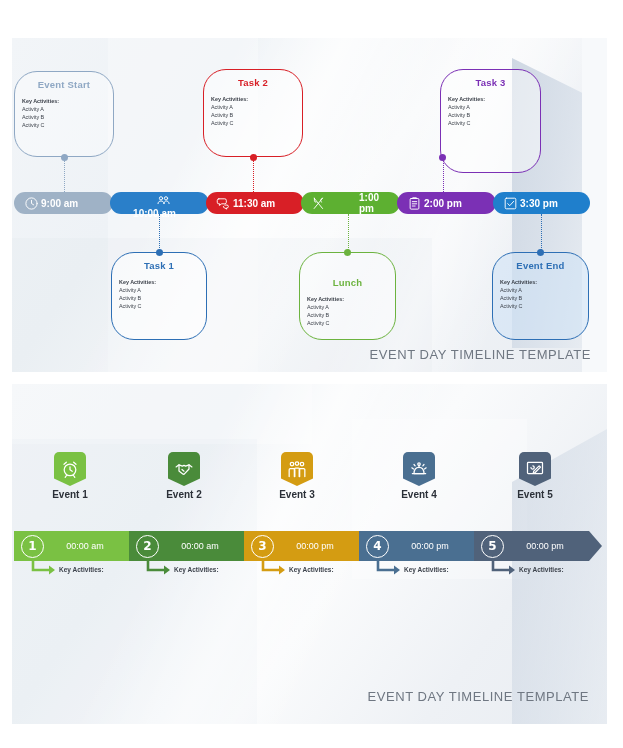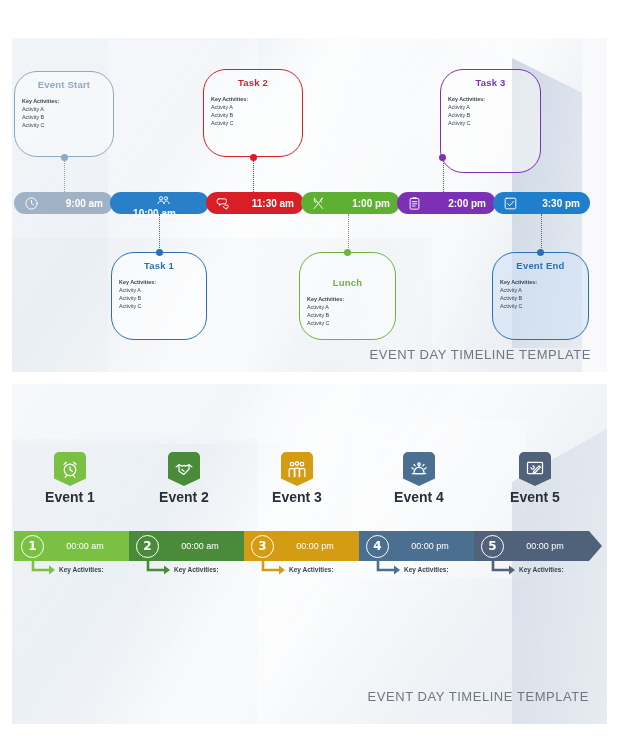--- a/index.html
+++ b/index.html
@@ -66,37 +66,37 @@
   .node{position:absolute;width:7px;height:7px;border-radius:50%;}
 
   
   .pill{
     position:absolute;height:22px;border-radius:11px;
     display:flex;align-items:center;
     color:#ffffff;font-size:10px;font-weight:bold;
   }
   .pill .pic{width:20px;height:16px;margin-left:7px;flex:0 0 auto;
     display:flex;align-items:center;justify-content:center;}
-  .pill .ptxt{flex:1;text-align:right;padding-right:10px;}
+  .pill .ptxt{flex:1;text-align:left;padding-right:10px;}
 
   
   .footer{
     position:absolute;font-size:13px;color:#6f7782;letter-spacing:.55px;
   }
 
   
   .ev-icon{
     position:absolute;width:32px;height:34px;
     border-radius:5px 5px 5px 5px;
     display:flex;align-items:center;justify-content:center;
     clip-path:polygon(0 0,100% 0,100% 78%,50% 100%,0 78%);
   }
   .ev-label{
     position:absolute;width:90px;text-align:center;
-    font-size:14px;font-weight:bold;color:#2b3038;
+    font-size:10px;font-weight:bold;color:#2b3038;
   }
   .chev{position:absolute;height:30px;}
   .chev .body{
     position:absolute;left:0;top:0;height:30px;width:100%;
     clip-path:polygon(0 0, calc(100% - 13px) 0, 100% 50%, calc(100% - 13px) 100%, 0 100%);
     display:flex;align-items:center;
   }
   .chev .num{
     width:21px;height:21px;border-radius:50%;
     border:1.6px solid #ffffff;margin-left:7px;flex:0 0 auto;
@@ -215,21 +215,21 @@
         </div>
         <div class="pill" style="left: 194px; top: 154px; width: 98px; background: rgb(216, 31, 38);">
           <span class="pic">
             <svg width="15" height="15" viewBox="0 0 24 24" stroke="#ffffff">
               <path d="M4.5 4.5h9.5a2.5 2.5 0 0 1 2.5 2.5v3a2.5 2.5 0 0 1-2.5 2.5H9l-3.6 2.6.5-2.6h-1.4A2.5 2.5 0 0 1 2 10V7a2.5 2.5 0 0 1 2.5-2.5Z" stroke-width="1.5" fill="none" stroke-linecap="round" stroke-linejoin="round"></path>
               <path d="M14 14.5h3.5a2.3 2.3 0 0 1 2.3 2.3 2.3 2.3 0 0 1-2.3 2.3h-.9l.4 1.9-2.8-1.9H14a2.3 2.3 0 0 1-2.3-2.3" stroke-width="1.5" fill="none" stroke-linecap="round" stroke-linejoin="round"></path>
             </svg>
           </span>
           <span class="ptxt">11:30 am</span>
         </div>
-        <div class="pill" style="left: 289px; top: 154px; width: 99px; background: rgb(93, 176, 49);">
+        <div class="pill" style="left: 289px; top: 154px; width: 99px; background: rgb(93, 176, 49); gap: 31px;">
           <span class="pic">
             <svg width="15" height="15" viewBox="0 0 24 24" stroke="#ffffff">
               <path d="M5 3.5 18.5 20" stroke-width="1.5" fill="none" stroke-linecap="round" stroke-linejoin="round"></path>
               <path d="M18.5 3.5 5 20" stroke-width="1.5" fill="none" stroke-linecap="round" stroke-linejoin="round"></path>
               <path d="M5.5 3.5v4a2.4 2.4 0 0 0 2.4 2.4" stroke-width="1.5" fill="none" stroke-linecap="round" stroke-linejoin="round"></path>
               <path d="M18 3.6c-1.6.6-2.6 2-2.6 3.6 0 1.3.7 2.2 1.7 2.5" stroke-width="1.5" fill="none" stroke-linecap="round" stroke-linejoin="round"></path>
             </svg>
           </span>
           <span class="ptxt">1:00 pm</span>
         </div>

